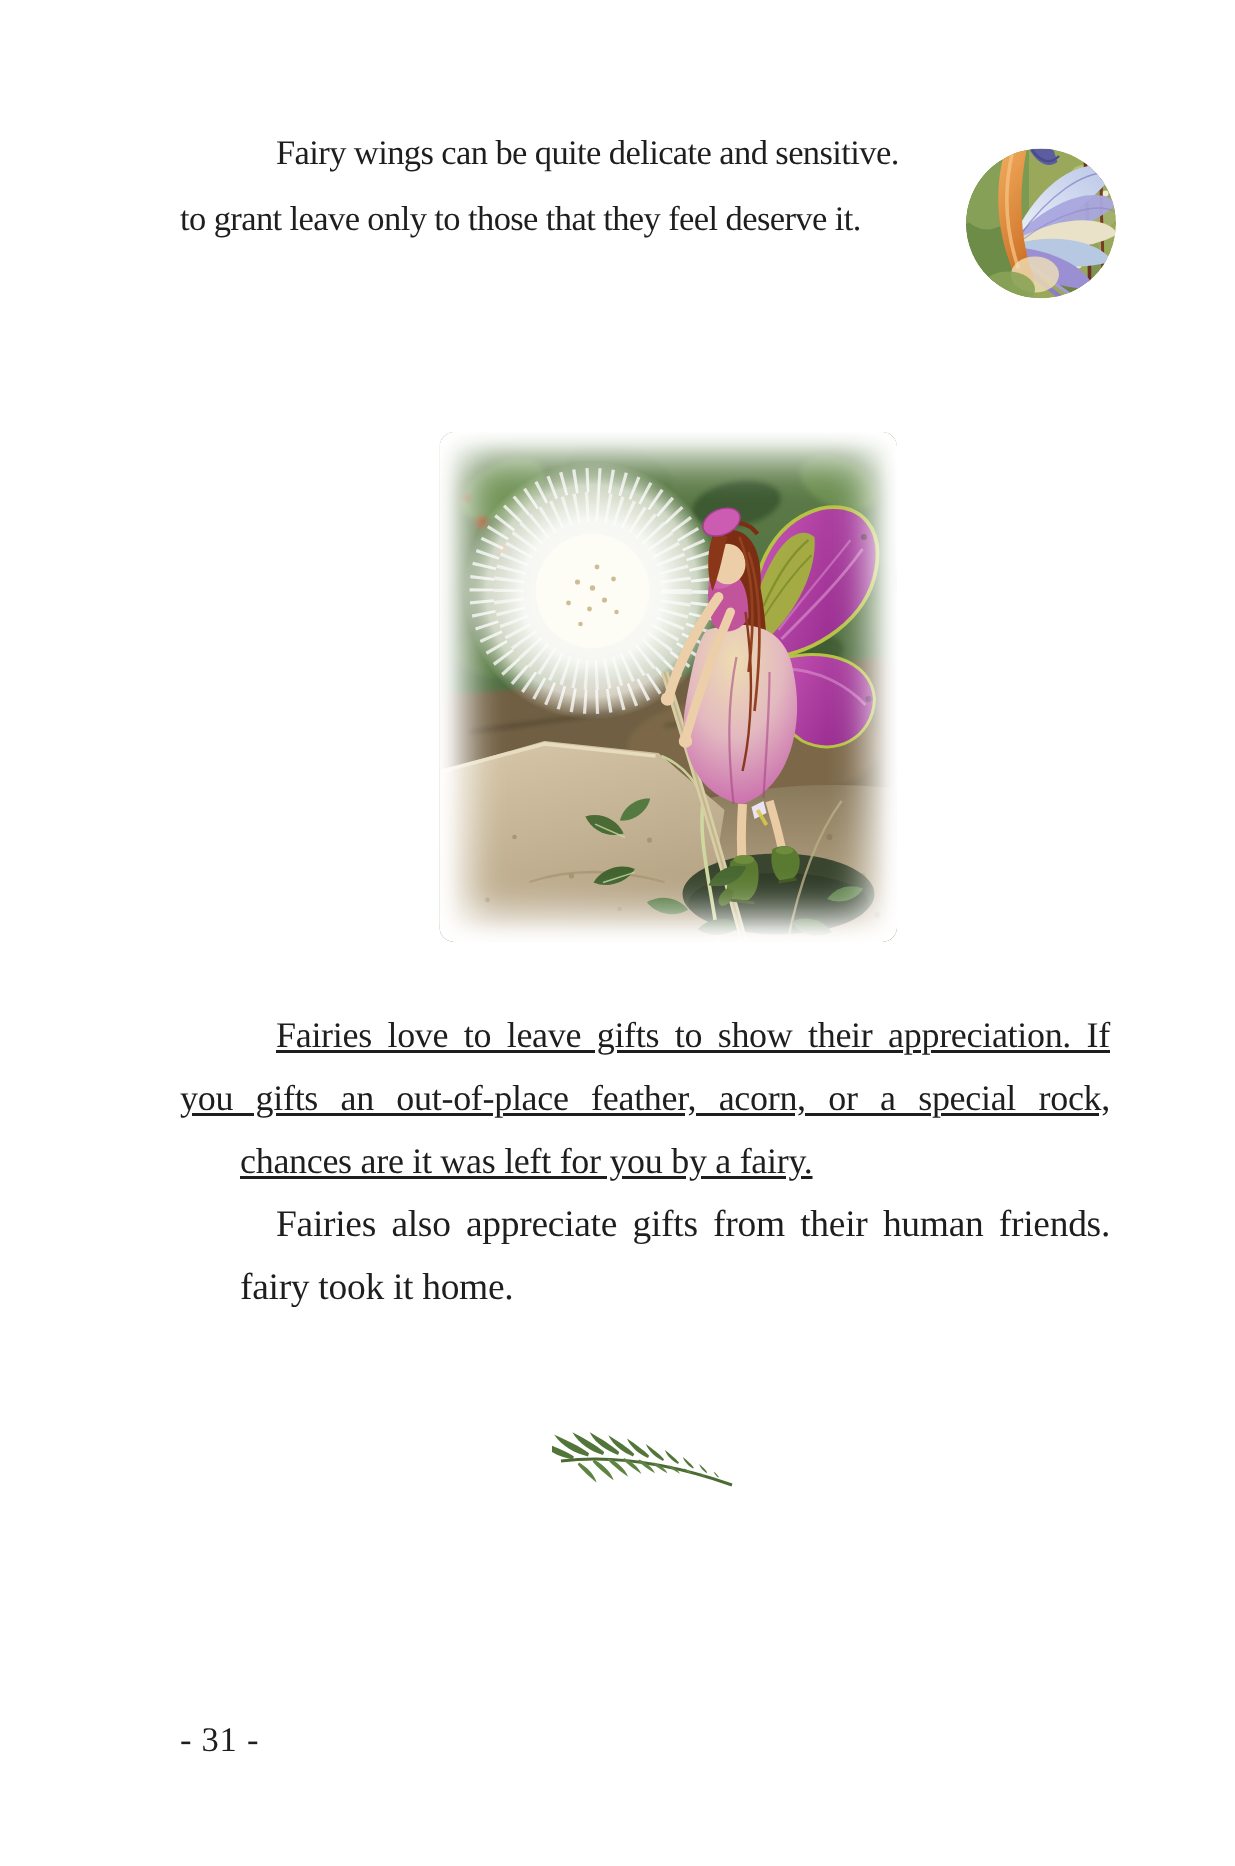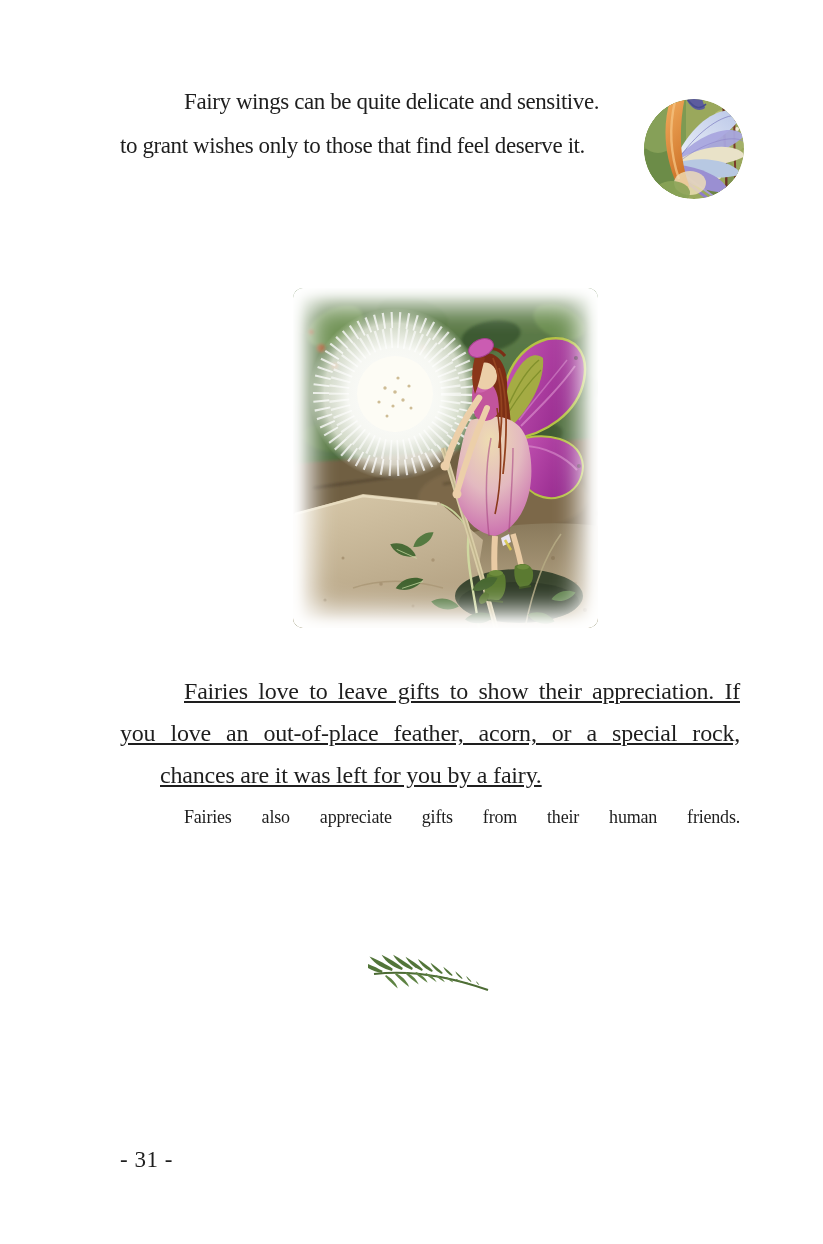--- a/index.html
+++ b/index.html
@@ -11,21 +11,21 @@
     font-family:"Liberation Serif","DejaVu Serif",serif;
     color:#1e1e1e;
   }
   .page{position:absolute;inset:0;}
 
   
   .para{position:absolute;left:120px;width:620px;}
   .para .tline{white-space:nowrap;}
   .para1{top:80px;width:640px;line-height:43.5px;font-size:23px;letter-spacing:-0.4px;text-align:left;}
   .para2{top:670px;line-height:42px;font-size:24px;letter-spacing:-0.2px;text-decoration:underline;}
-  .para3{top:796px;line-height:42px;font-size:18px;letter-spacing:-0.2px;font-family:Liberation Serif, serif;}
+  .para3{top:796px;line-height:42px;font-size:25px;letter-spacing:-0.2px;font-family:Liberation Serif, serif;}
   .jline{text-align:justify;text-align-last:justify;white-space:normal;}
   .lline{text-align:left;white-space:nowrap;margin-left:40px;}
   .indent{padding-left:64px;}
 
   
   .medallion{
     position:absolute;left:644px;top:99px;width:100px;height:100px;
     border-radius:50%;overflow:hidden;
     box-shadow:0 0 3px 1px rgba(255,255,255,0.9);
   }
@@ -52,21 +52,21 @@
     text-align:left;font-size:23px;letter-spacing:0.5px;
   }
 </style>
 </head>
 <body>
 
 <div class="page">
 
   <div class="para para1">
     <div class="tline indent">Fairy wings can be quite delicate and sensitive.</div>
-    <div class="tline">to grant wishes only to those that find feel deserve it.</div>
+    <div class="tline">to grant leave only to those that they feel deserve it.</div>
   </div>
 
   <div class="medallion">
     <svg width="100" height="100" viewBox="0 0 100 100">
       <defs>
         <clipPath id="mc">
             <circle cx="50" cy="50" r="50"></circle>
           </clipPath>
         <linearGradient id="orangeG" x1="0" y1="0" x2="0.35" y2="1">
           <stop offset="0" stop-color="#f2ad5e"></stop>
@@ -288,26 +288,27 @@
         <path d="M212,252 l6,10" stroke="#d8c84a" stroke-width="2.5" opacity="0.9"></path>
       </g>
 
       <path d="M178,296 c8,-7 20,-7 28,0 c-8,7 -20,7 -28,0 z" fill="#486831" transform="rotate(-26 192 296)"></path>
     </svg>
     <div class="vignette"></div>
   </div>
 
   <div class="para para2">
     <div class="jline indent">Fairies love to leave gifts to show their appreciation. If</div>
-    <div class="jline">you love an out-of-place feather, acorn, or a special rock,</div>
+    <div class="jline">you gifts an out-of-place feather, acorn, or a special rock,</div>
     <div class="lline">chances are it was left for you by a fairy.</div>
   </div>
 
   <div class="para para3">
     <div class="jline indent">Fairies also appreciate gifts from their human friends.</div>
+    <div class="lline">fairy took it home.</div>
   </div>
 
   <div class="fern">
     <svg width="124" height="58" viewBox="0 0 124 58">
       <defs>
         <path id="lf" d="M0,0 C-4,-7 -7,-16 -5,-25 C-2,-17 1,-8 2,-1 Z"></path>
       </defs>
       <path d="M6,30 C40,26 80,32 120,46" stroke="#4c6b34" stroke-width="2" fill="none"></path>
       <g fill="#527539">
         <use href="#lf" transform="translate(14 29) rotate(-50)"></use>

